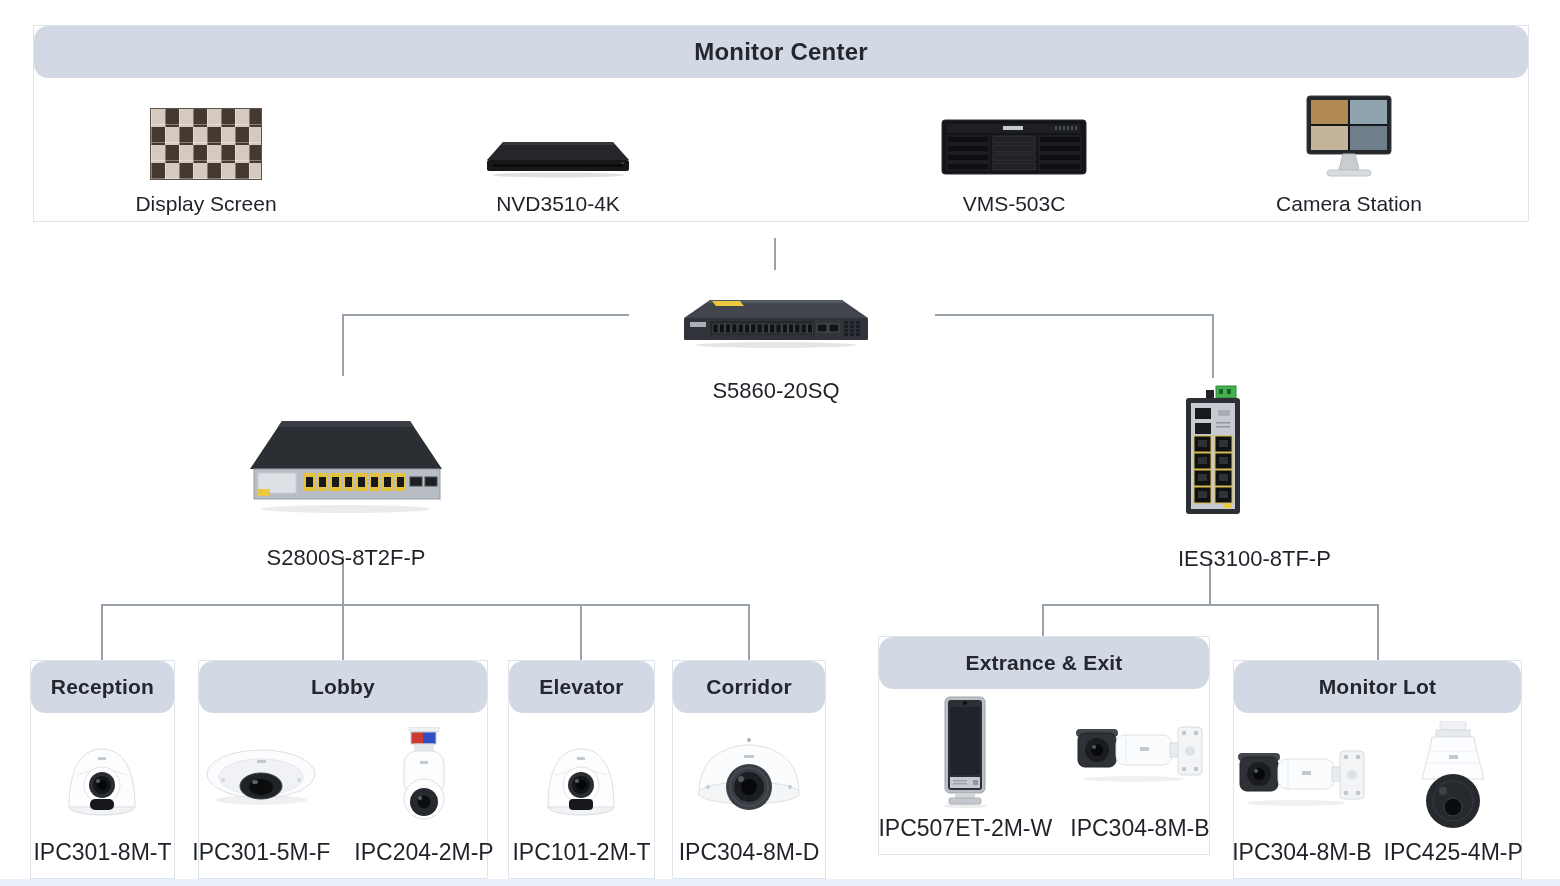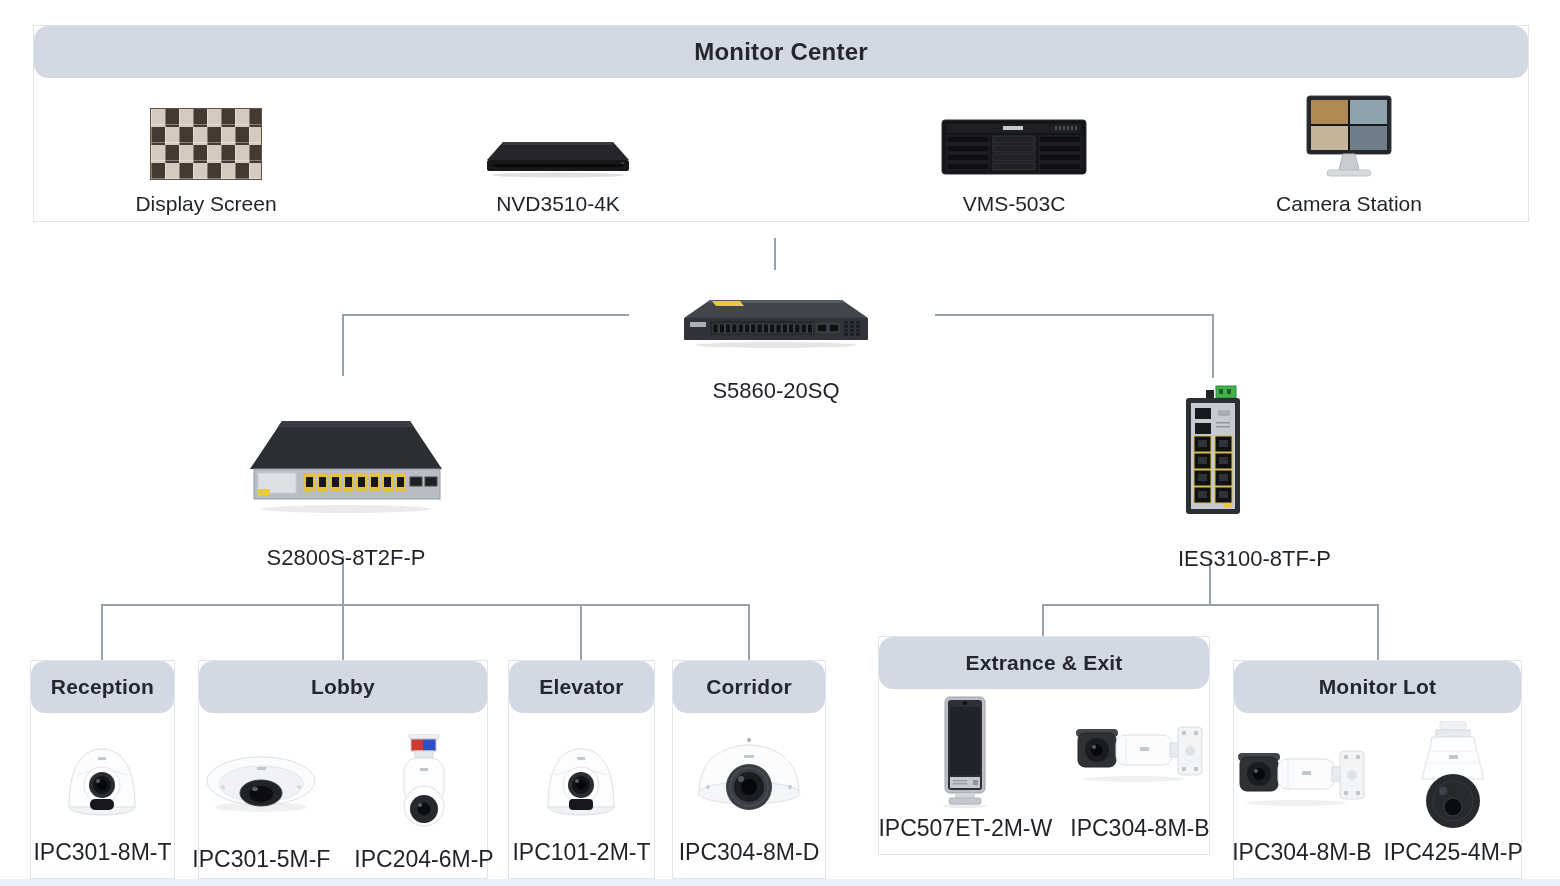--- a/index.html
+++ b/index.html
@@ -268,21 +268,21 @@
             <rect x="34" y="64" width="24" height="11" rx="5" fill="#17181b"></rect>
           </svg>
         </div>
         <div class="g-label">IPC301-8M-T</div>
       </div>
     </div>
   </div>
 
   <div class="panel group" style="left:198px;top:660px;width:290px;height:219px;">
     <div class="panel-header">Lobby</div>
-    <div class="group-body" style="gap:24px;margin-top:7px;">
+    <div class="group-body" style="gap:24px;">
       <div class="g-device">
         <div class="g-img">
           <svg width="116" height="64" viewBox="0 0 116 64">
             <ellipse cx="58" cy="56" rx="46" ry="5" fill="#000" opacity="0.06"></ellipse>
             <ellipse cx="58" cy="30" rx="54" ry="24" fill="#fbfcfd" stroke="#dcdfe3"></ellipse>
             <ellipse cx="58" cy="33" rx="42" ry="18" fill="#f0f2f5" stroke="#e4e7ea"></ellipse>
             <rect x="54" y="16" width="9" height="3" fill="#c3c8cd"></rect>
             <circle cx="20" cy="36" r="2" fill="#d4d8dc"></circle>
               <circle cx="96" cy="36" r="2" fill="#d4d8dc"></circle>
             <ellipse cx="58" cy="42" rx="21" ry="13" fill="#202327" stroke="#3c4147"></ellipse>
@@ -301,21 +301,21 @@
             <rect x="16" y="5" width="25" height="12" fill="none" stroke="#c6cacf"></rect>
             <rect x="20" y="17" width="18" height="7" fill="#e6e9ec" stroke="#d5d9dd"></rect>
             <rect x="9" y="24" width="40" height="44" rx="13" fill="#fcfdfe" stroke="#dcdfe3"></rect>
             <rect x="25" y="34" width="8" height="3" fill="#c3c8cd"></rect>
             <circle cx="29" cy="72" r="20" fill="#fdfdfe" stroke="#dcdfe3"></circle>
             <circle cx="29" cy="75" r="14" fill="#26292d"></circle>
             <circle cx="29" cy="75" r="6.5" fill="#0c0d0f"></circle>
             <circle cx="25" cy="71" r="2" fill="#5d646b"></circle>
           </svg>
         </div>
-        <div class="g-label">IPC204-6M-P</div>
+        <div class="g-label">IPC204-2M-P</div>
       </div>
     </div>
   </div>
 
   <div class="panel group" style="left:508px;top:660px;width:147px;height:219px;">
     <div class="panel-header">Elevator</div>
     <div class="group-body">
       <div class="g-device">
         <div class="g-img">
           <svg width="92" height="82" viewBox="0 0 92 82">

